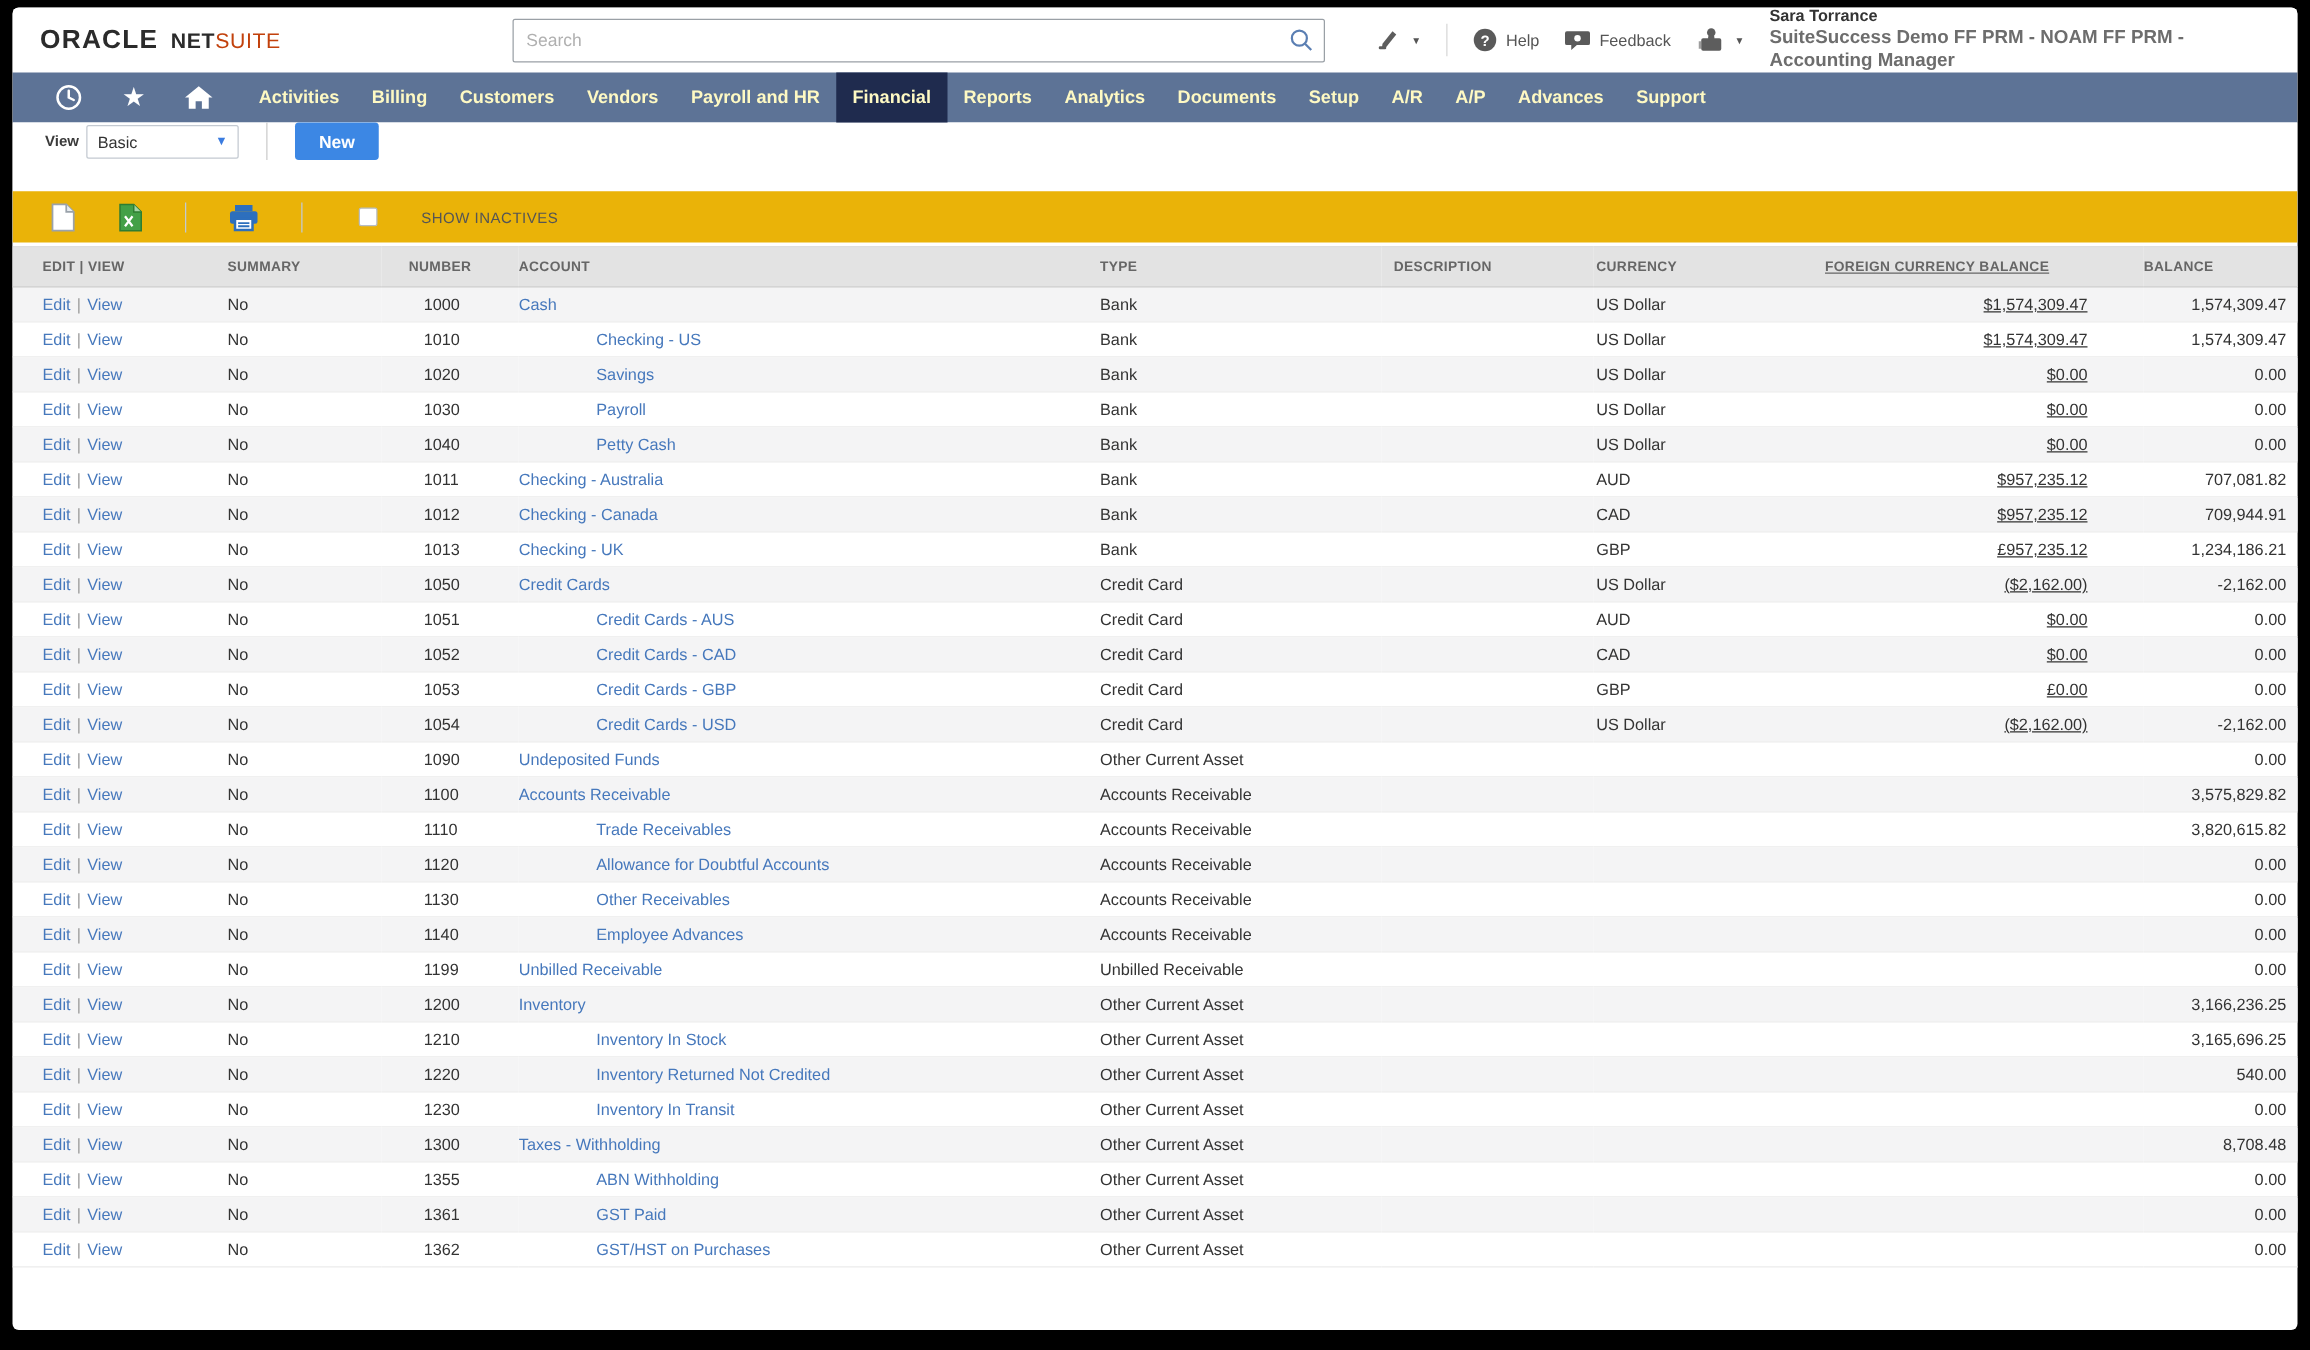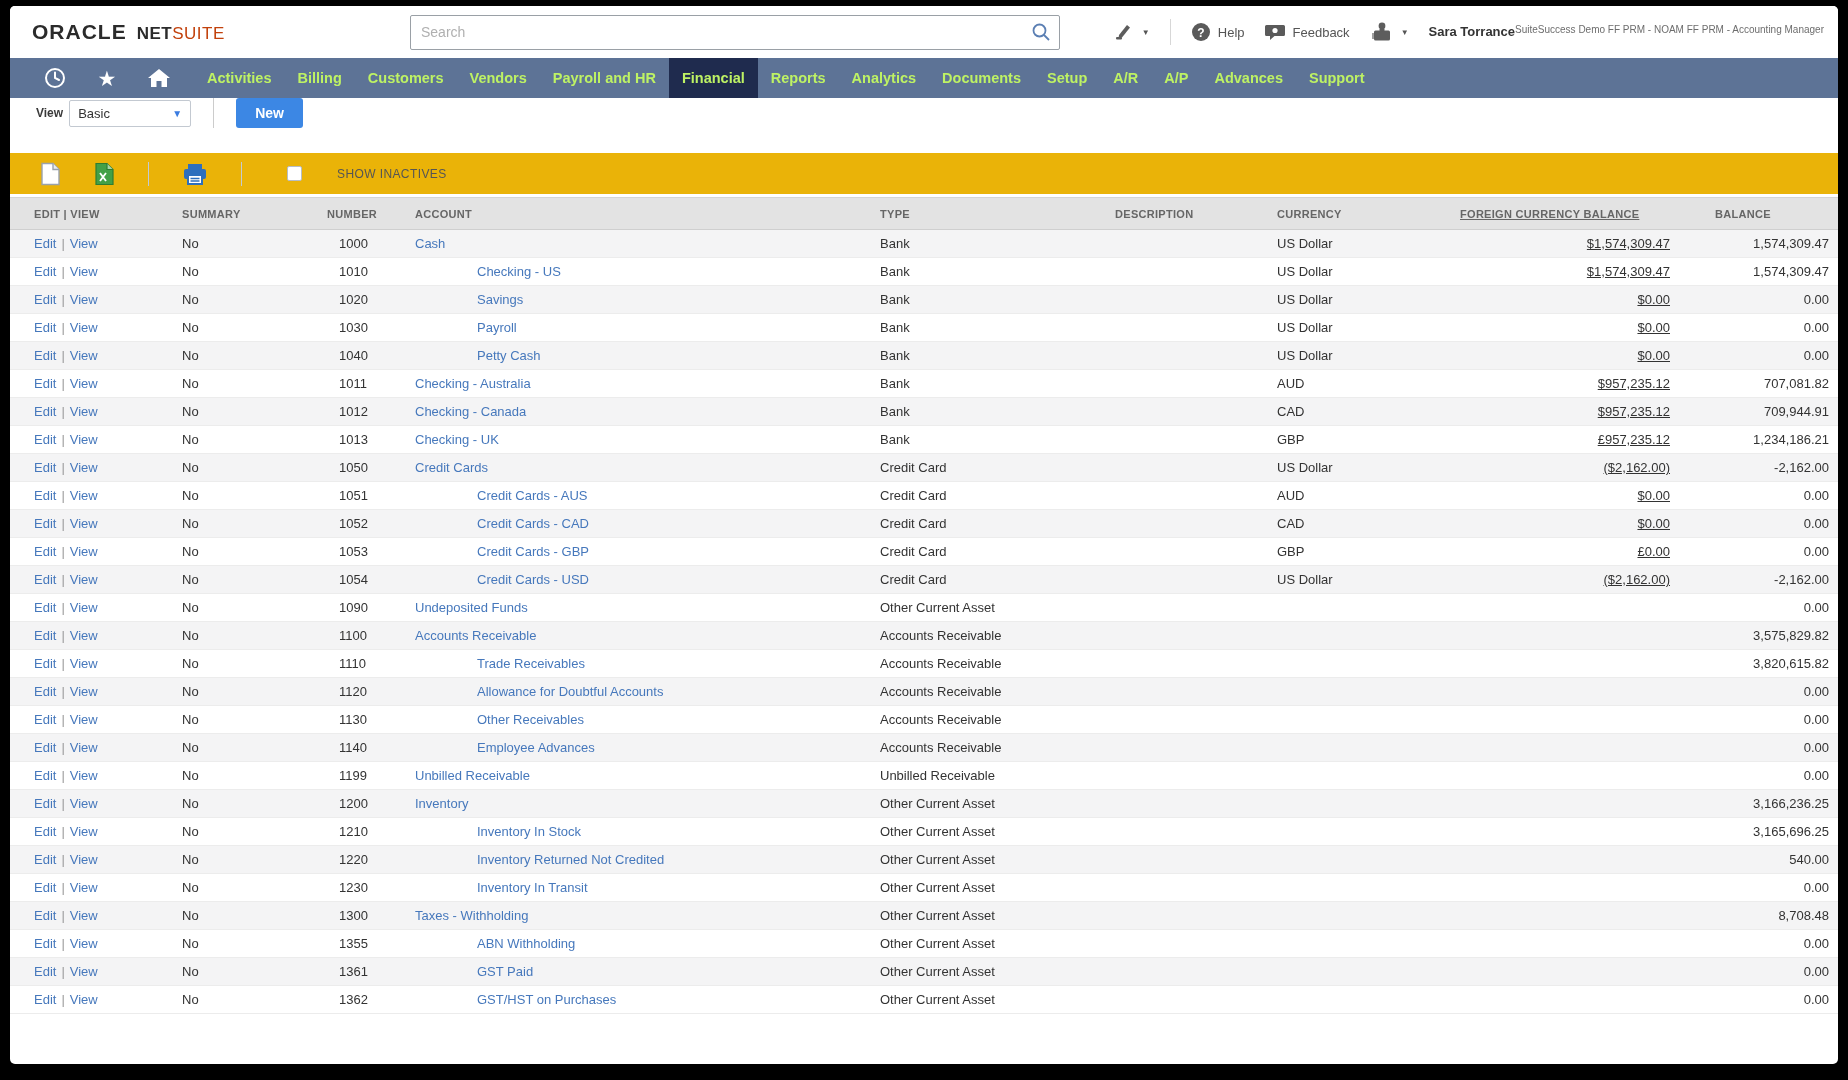--- a/index.html
+++ b/index.html
@@ -19,31 +19,31 @@
   .searchbox input { width:100%; height:100%; border:1px solid #9aa0a6; border-radius:2px;
                      padding:0 38px 0 10px; font-size:14px; color:#333; outline:none;
                      font-family:"Liberation Sans","DejaVu Sans",sans-serif; }
   .searchbox input::placeholder { color:#b0b0b0; }
   .searchbox .mag { position:absolute; right:9px; top:7px; }
   .top-actions { flex:1; display:flex; align-items:center; justify-content:flex-end;
                  padding-right:14px; gap:20px; }
   .ta-item { display:flex; align-items:center; gap:7px; color:#555; font-size:13px; cursor:pointer; }
   .caret-sm { font-size:8px; color:#555; }
   .vdiv { width:1px; height:26px; background:#d7d7d7; }
-  .userblock { display:flex; line-height:1.25; cursor:pointer; }
+  .userblock { display:flex; flex-direction:column; line-height:1.25; cursor:pointer; }
   .userblock .uname { font-size:13px; color:#333; font-weight:bold; }
-  .userblock .urole { font-size:10px; color:#6d6d6d; }
+  .userblock .urole { font-size:15px; color:#6d6d6d;font-weight:bold; }
 
   
   .navbar { height:40px; background:#5d7396; display:flex; align-items:stretch; }
   .nav-icons { display:flex; align-items:center; gap:14px; padding:0 16px 0 26px; }
   .nav-ic { width:38px; height:28px; display:flex; align-items:center; justify-content:center; cursor:pointer; }
   .nav-star { color:#fff; font-size:21px; line-height:1; }
   .nav-items { display:flex; align-items:stretch; }
-  .nav-item { display:flex; align-items:center; padding:0 13px; color:#bef264; font-size:14.5px;
+  .nav-item { display:flex; align-items:center; padding:0 13px; color:#fef9c3; font-size:14.5px;
               font-weight:bold; cursor:pointer; white-space:nowrap; }
   .nav-item.active { background:#1f2b4e; }
 
   
   .main { background:#fff; }
   .page-title { margin:12px 0 12px 26px; font-size:25px; font-weight:bold; color:#3f5876; height:34px; line-height:34px; }
   .controls { display:flex; align-items:center; margin:0 0 25px 26px; height:30px; }
   .view-label { font-size:12px; font-weight:bold; color:#3a3a3a; margin-right:6px; }
   .select { width:122px; height:27px; border:1px solid #c3c9d1; border-radius:2px; background:#fff;
             display:flex; align-items:center; justify-content:space-between; padding:0 8px; cursor:pointer; }

